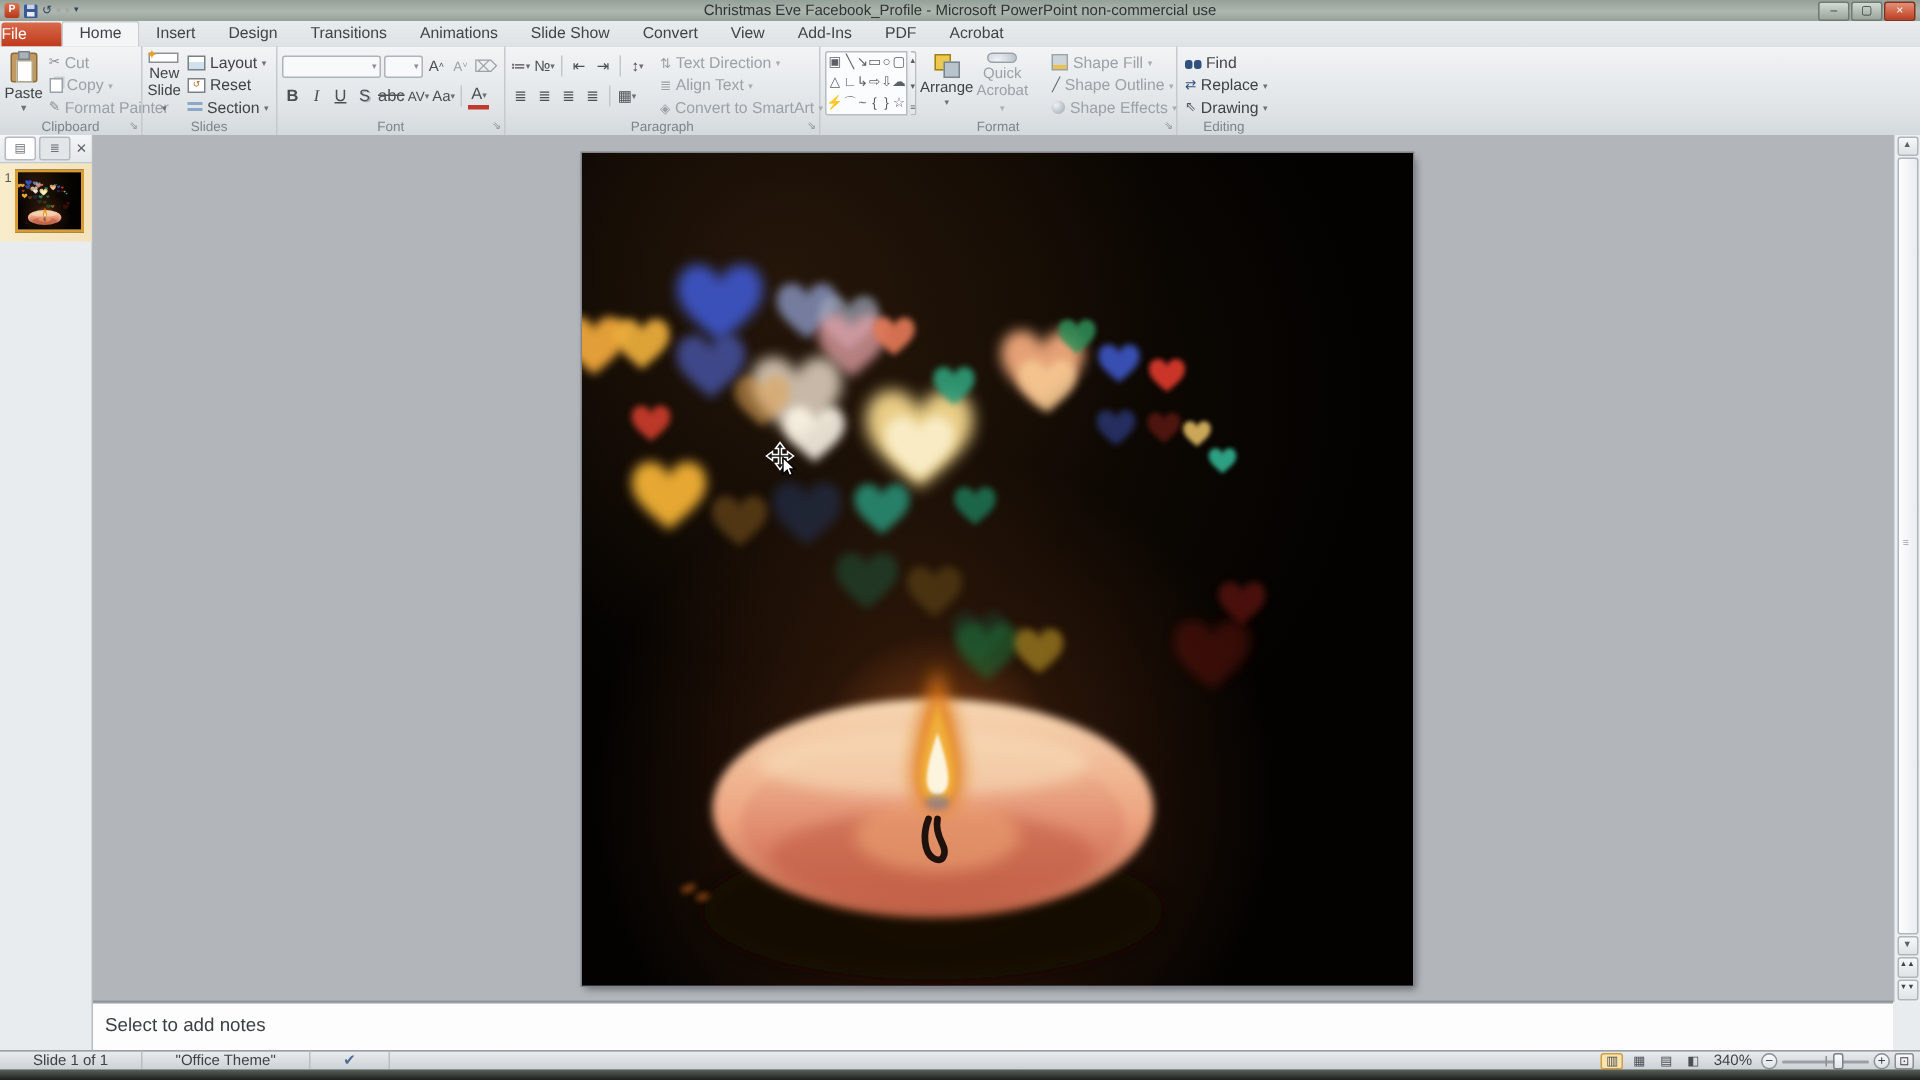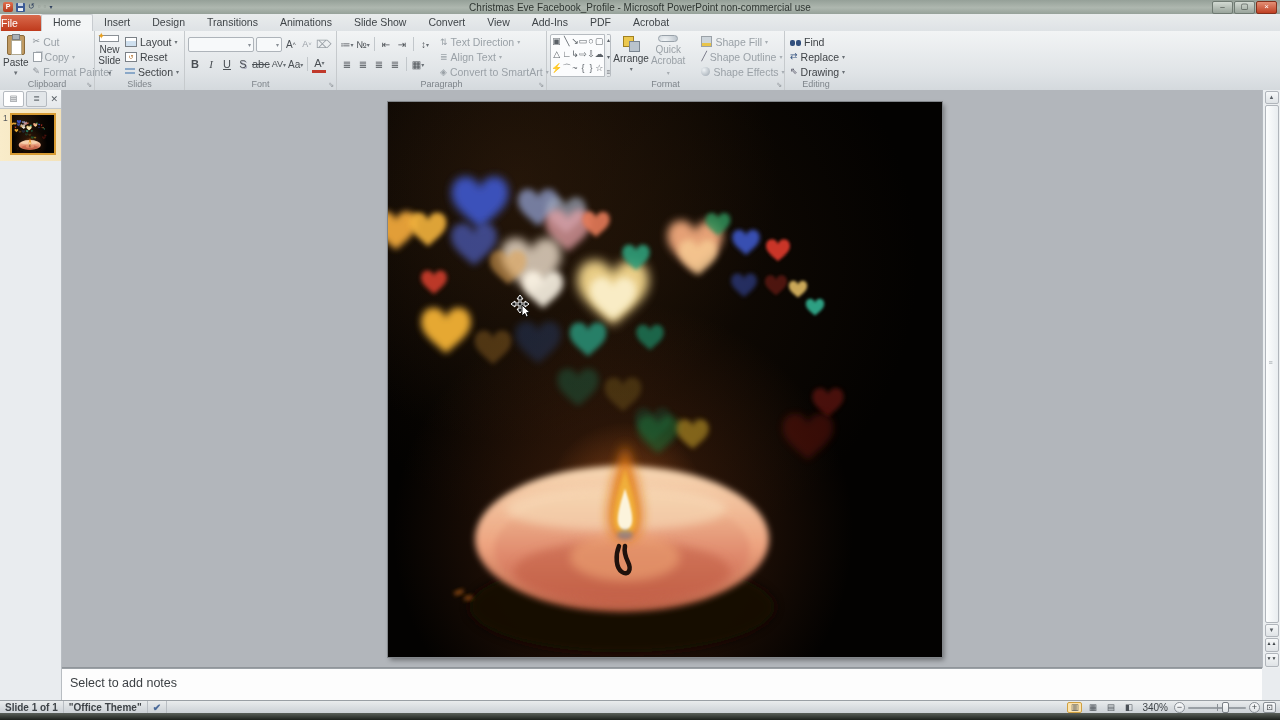--- a/index.html
+++ b/index.html
@@ -106,21 +106,21 @@
   .sthumb:after{content:"≡";position:absolute;left:3px;top:50%;margin-top:-5px;font-size:7px;color:#9aa1a7;}
   .dblbtn{width:14px;height:14px;background:linear-gradient(#f6f8f9,#dfe3e6);border:1px solid #b0b5bb;border-radius:2px;
     font-size:5px;line-height:6px;text-align:center;color:#3f4448;box-sizing:border-box;word-break:break-all;padding-top:1px;margin-top:1px;}
   .corner{position:absolute;right:0;top:578px;width:18px;height:32px;background:#e9ecef;}
   
   .notesbar{position:absolute;left:62px;top:578px;width:1200px;height:32px;background:#fdfdfd;border-top:1px solid #9ba1a6;box-sizing:border-box;}
   .notesbar .ntext{padding:7px 0 0 8px;font-size:12.5px;color:#3c4044;}
   
   .statusbar{position:absolute;left:0;top:700px;width:1280px;height:13px;box-sizing:border-box;
     background:linear-gradient(#e9eced,#ccd1d6);border-top:1px solid #9aa0a5;display:flex;align-items:center;font-size:10px;color:#3e4347;}
-  .sb-item{padding:0 5px;height:100%;display:flex;align-items:center;border-right:1px solid #b9bec3;white-space:nowrap;font-weight:bold;}
+  .sb-item{padding:0 22px;height:100%;display:flex;align-items:center;border-right:1px solid #b9bec3;white-space:nowrap;}
   .sb-right{margin-left:auto;display:flex;align-items:center;gap:3px;padding-right:4px;height:100%;}
   .view{width:15px;height:11px;font-size:8.5px;line-height:11px;text-align:center;color:#4a5056;}
   .view.active{background:#fbe3ae;border:1px solid #d0a040;border-radius:2px;box-sizing:border-box;line-height:9px;}
   .zoomtxt{font-size:10px;padding:0 3px;}
   .zbtn{width:11px;height:11px;border:1px solid #8a9096;border-radius:50%;background:linear-gradient(#fafbfc,#dde1e4);
     font-size:9px;line-height:9px;text-align:center;color:#3e4347;box-sizing:border-box;}
   .ztrack{position:relative;width:58px;height:11px;}
   .ztrack:before{content:"";position:absolute;left:0;right:0;top:5px;height:2px;background:#9aa0a5;border-radius:1px;}
   .zmark{position:absolute;left:50%;top:2px;width:1px;height:7px;background:#8a9096;}
   .zhandle{position:absolute;top:0;width:7px;height:11px;background:linear-gradient(#fdfefe,#dfe4e7);border:1px solid #7a8086;border-radius:2px;box-sizing:border-box;margin-left:-3px;}

